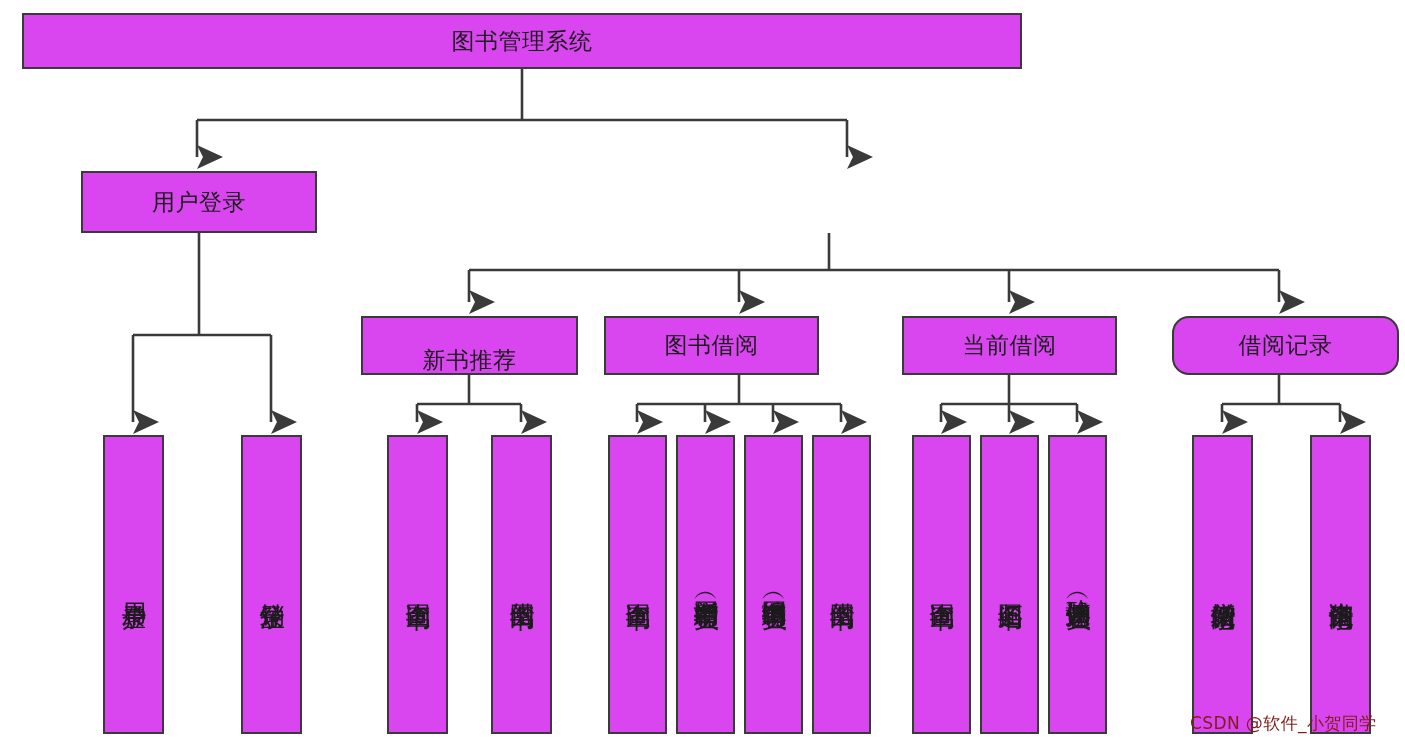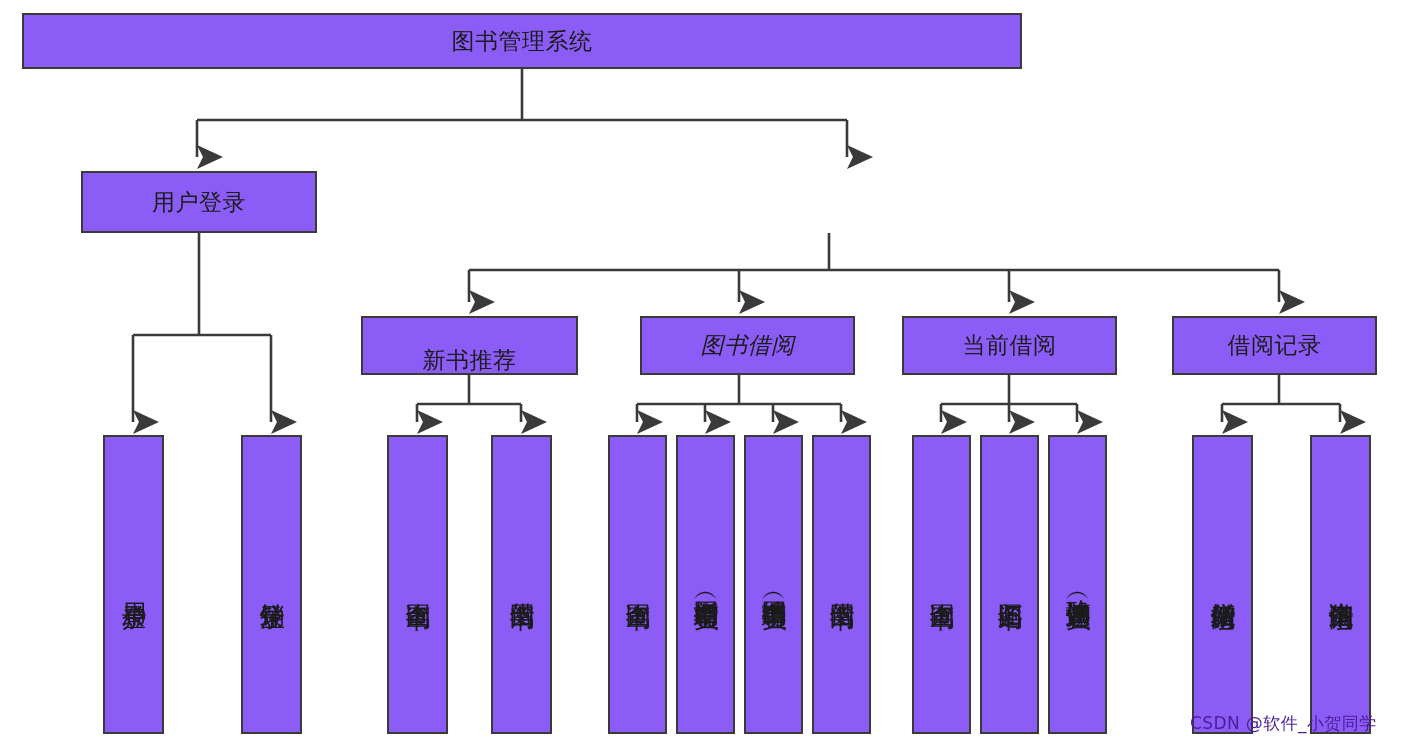--- a/index.html
+++ b/index.html
@@ -18,21 +18,21 @@
   #links {
     position: absolute;
     left: 0;
     top: 0;
     width: 1405px;
     height: 747px;
   }
   .node {
     position: absolute;
     box-sizing: border-box;
-    background: #8b5cf6;
+    background: #d946ef;
     border: 2.5px solid #3a3a3a;
     display: flex;
     align-items: center;
     justify-content: center;
     color: #1b1b1b;
   }
   .node .label {
     display: block;
     text-align: center;
     line-height: 1.15;
@@ -50,21 +50,21 @@
     font-size: 25px;
     line-height: 1.05;
     letter-spacing: 1px;
     max-height: 290px;
   }
   .watermark {
     position: absolute;
     left: 1190px;
     top: 712px;
     font-size: 17px;
-    color: #4c1d95;
+    color: #7f1d1d;
     letter-spacing: 0.4px;
     white-space: nowrap;
     font-family: "DejaVu Sans", "Liberation Sans", sans-serif;
   }
 </style>
 </head>
 <body>
 
 <div id="canvas">
 
@@ -123,27 +123,27 @@
     <span class="label">图书管理系统</span>
   </div>
 
   <div class="node horizontal" style="left:81px; top:171px; width:236px; height:62px;">
     <span class="label">用户登录</span>
   </div>
 
   <div class="node horizontal" style="left:361px; top:316px; width:217px; height:59px;align-items:flex-end;">
     <span class="label">新书推荐</span>
   </div>
-  <div class="node horizontal" style="left:640px; top:316px; width:215px; height:59px;font-style:italic;">
+  <div class="node horizontal" style="left:604px; top:316px; width:215px; height:59px;">
     <span class="label">图书借阅</span>
   </div>
   <div class="node horizontal" style="left:902px; top:316px; width:215px; height:59px;">
     <span class="label">当前借阅</span>
   </div>
-  <div class="node horizontal" style="left:1172px; top:316px; width:205px; height:59px;">
+  <div class="node horizontal" style="left:1172px; top:316px; width:227px; height:59px;border-radius:17px;">
     <span class="label">借阅记录</span>
   </div>
 
   <div class="node vertical" style="left:103px; top:435px; width:61px; height:299px;">
     <span class="label">用户登录</span>
   </div>
   <div class="node vertical" style="left:241px; top:435px; width:61px; height:299px;">
     <span class="label">注销登录</span>
   </div>
 

